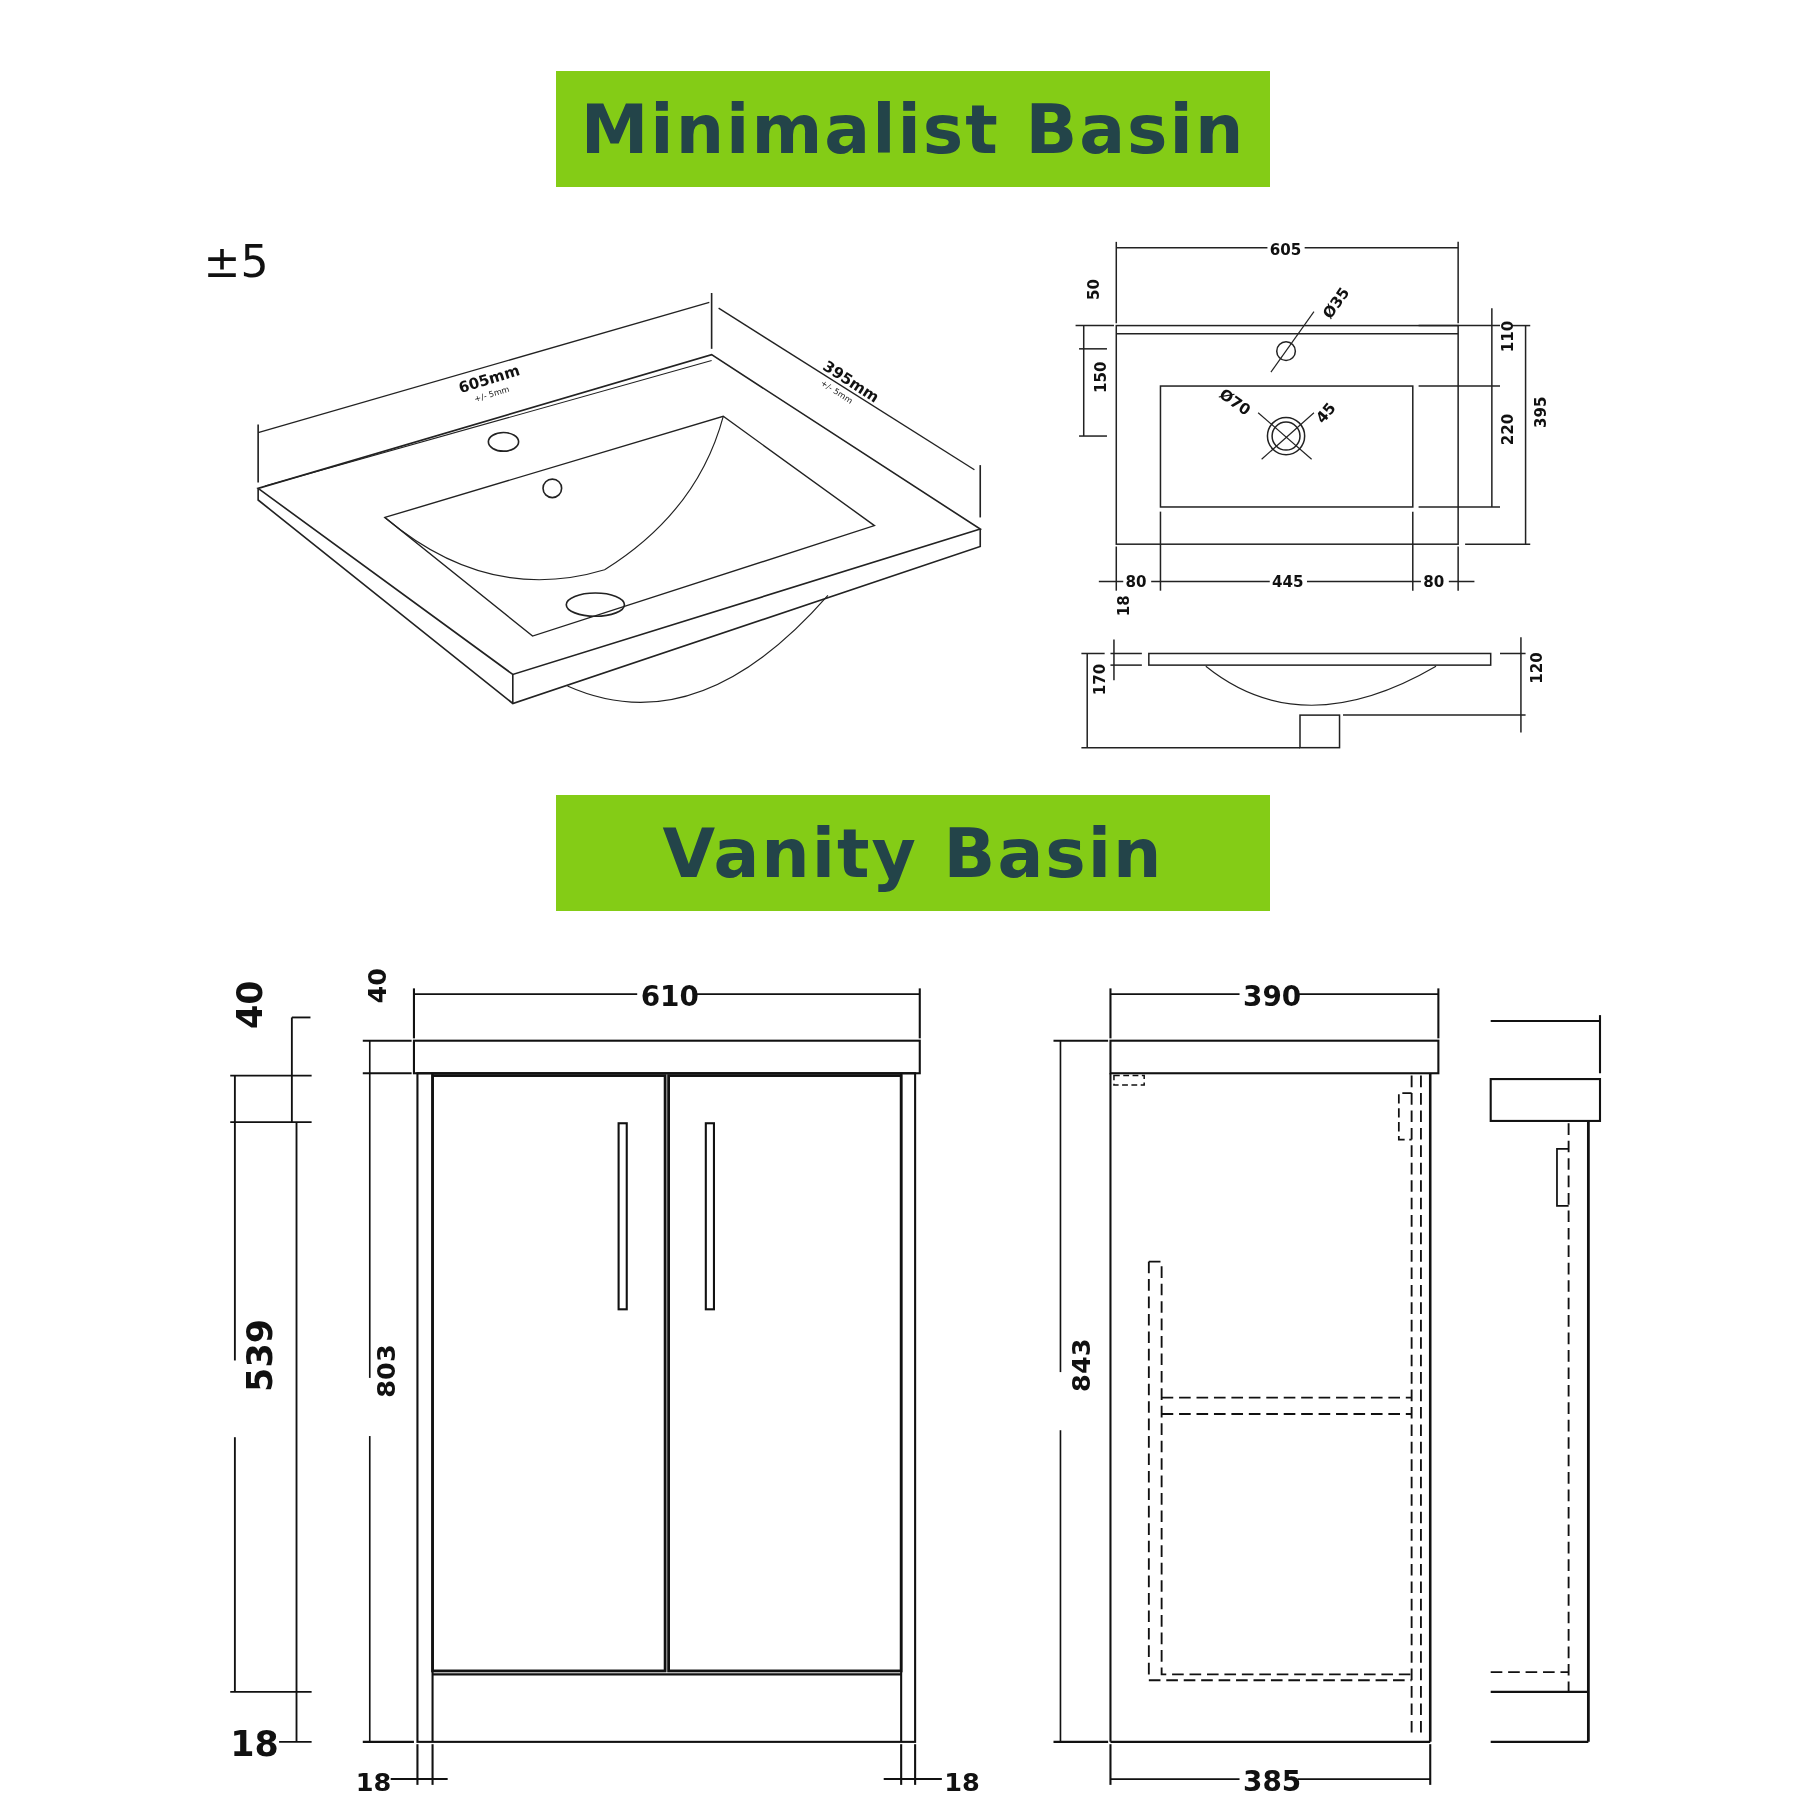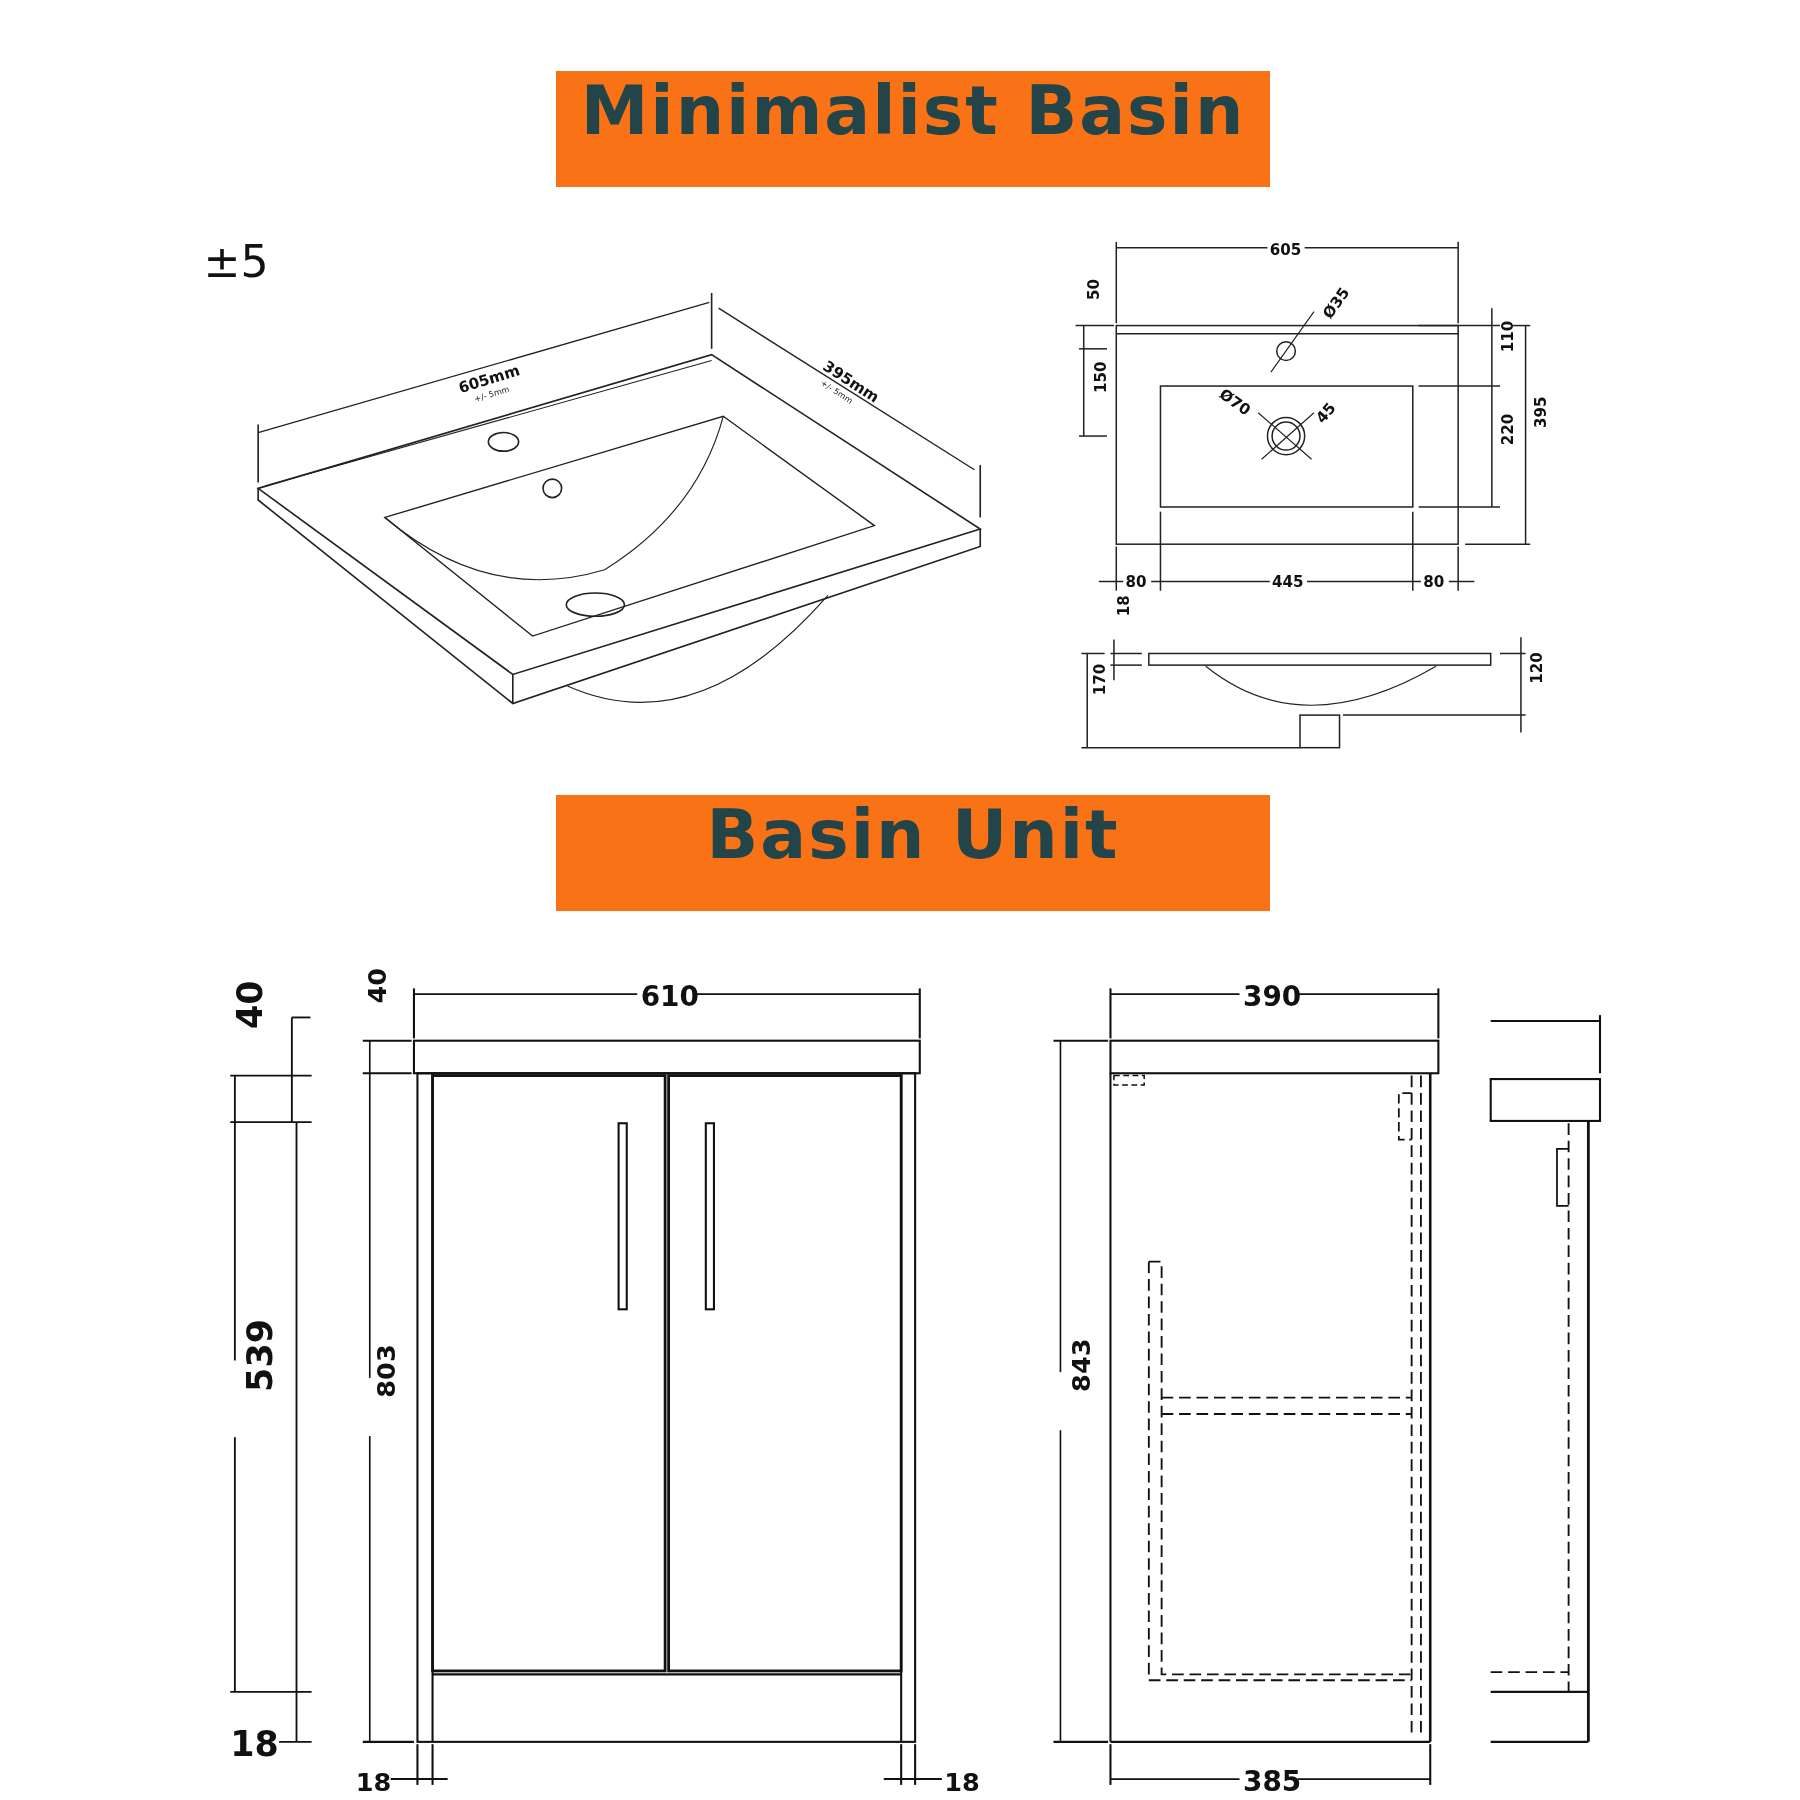--- a/index.html
+++ b/index.html
@@ -1,32 +1,32 @@
 <!DOCTYPE html>
 <html><head>
 <meta charset="utf-8">
 <style>
   html,body{margin:0;padding:0;background:#ffffff;}
   body{width:1800px;height:1800px;overflow:hidden;position:relative;font-family:"DejaVu Sans",sans-serif;}
-  .banner{position:absolute;background:#f97316;display:flex;align-items:flex-start;justify-content:center;}
+  .banner{position:absolute;background:#84cc16;display:flex;align-items:center;justify-content:center;}
   .banner span{color:#234449;font-family:"DejaVu Sans",sans-serif;font-weight:bold;font-size:68px;letter-spacing:2px;}
   #banner-basin{left:556px;top:71px;width:714px;height:116px;}
   #banner-vanity{left:556px;top:795px;width:714px;height:116px;}
   svg.drawing{position:absolute;left:0;top:0;width:1800px;height:1800px;}
   svg text{font-family:"DejaVu Sans",sans-serif;fill:#111;}
   .dim{font-weight:bold;}
 </style>
 </head>
 <body>
 
 <div class="banner" id="banner-basin">
   <span>Minimalist Basin</span>
 </div>
 <div class="banner" id="banner-vanity">
-  <span>Basin Unit</span>
+  <span>Vanity Basin</span>
 </div>
 
 <svg class="drawing" viewBox="0 0 1548 1548" xmlns="http://www.w3.org/2000/svg">
 
   <g stroke="#222" fill="none" stroke-width="1.4">
     <text x="175" y="238" font-size="38" stroke="none" font-weight="normal">±5</text>
 
     <polygon points="222,420 612,305 843,455 441,580"></polygon>
     <polyline points="222,420 222,430 441,605 843,470 843,455"></polyline>
     <line x1="441" y1="580" x2="441" y2="605"></line>

